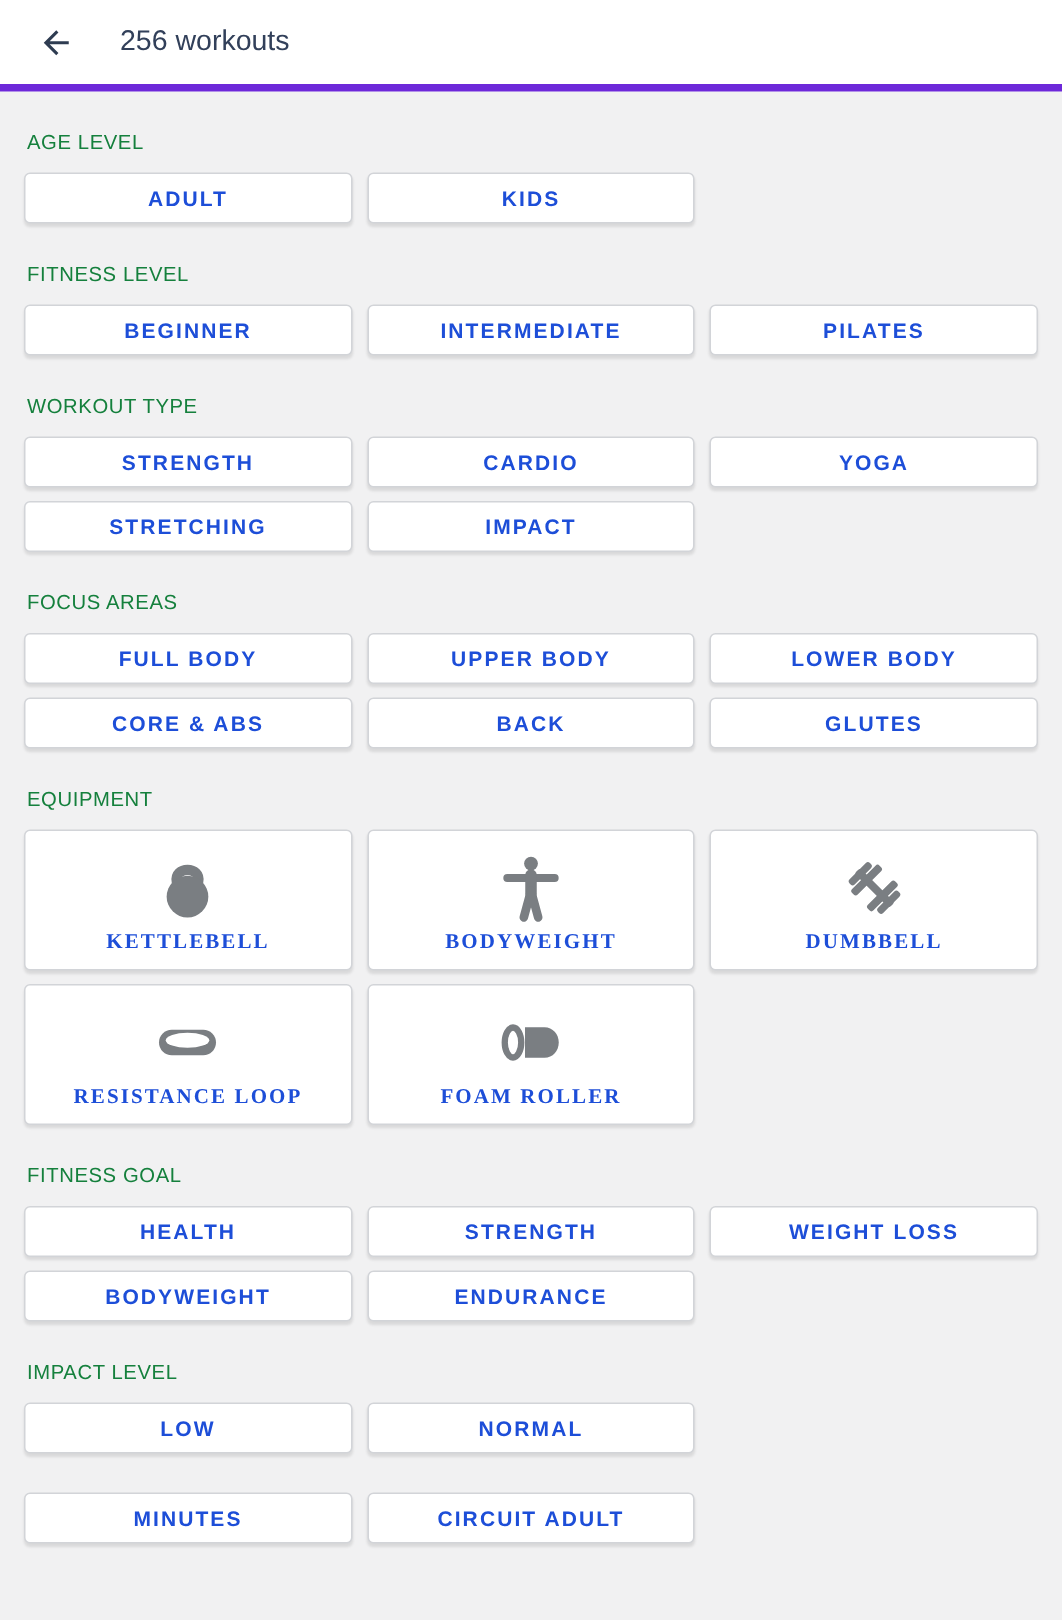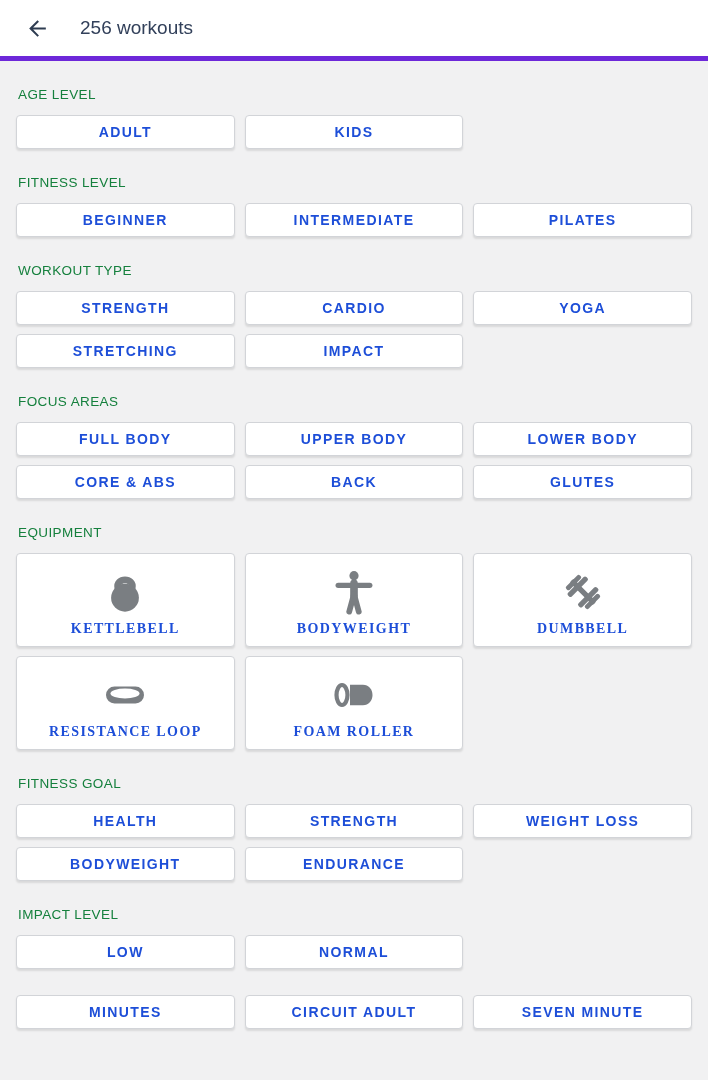--- a/index.html
+++ b/index.html
@@ -195,18 +195,17 @@
       <div class="grid">
         <div class="btn">LOW</div>
         <div class="btn">NORMAL</div>
       </div>
     </div>
 
     <div class="section">
       <div class="grid">
         <div class="btn">MINUTES</div>
         <div class="btn">CIRCUIT ADULT</div>
-        <div class="btn">SEVEN MINUTE</div>
       </div>
     </div>
 
   </div>
 </div>
 
 </body></html>

